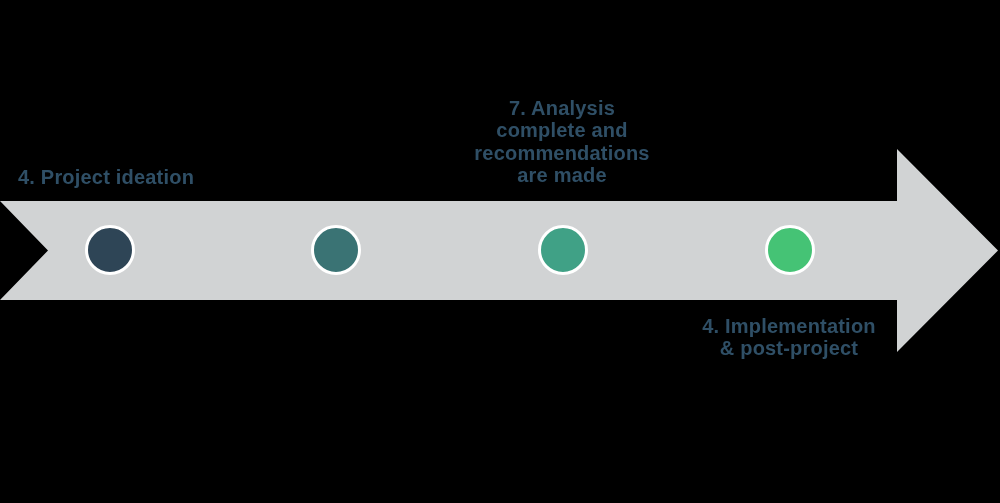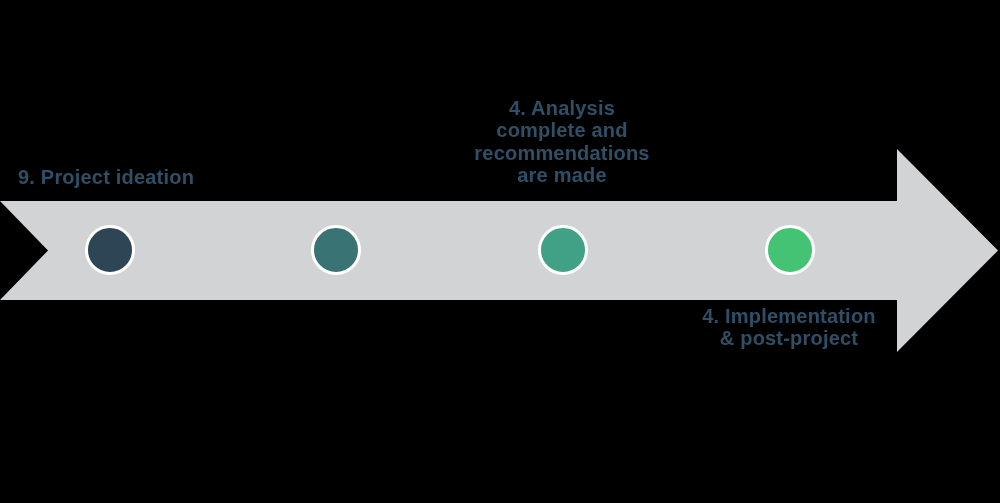--- a/index.html
+++ b/index.html
@@ -29,37 +29,37 @@
     font-weight:700;
     font-size:20px;
     line-height:22.4px;
     letter-spacing:0.2px;
     white-space:pre-line;
     text-align:center;
   }
   .label1{left:18px;top:166px;text-align:left;white-space:nowrap;}
   .label2{left:216px;top:311px;width:240px;}
   .label3{left:432px;top:97px;width:260px;}
-  .label4{left:659px;top:305px;width:260px;}
+  .label4{left:659px;top:315px;width:260px;}
 </style>
 </head>
 <body>
 
 <div class="canvas">
 
   <svg class="arrow-svg" viewBox="0 0 1000 503" aria-hidden="true">
     <polygon points="0,201 897,201 897,149 998,250.5 897,352 897,300 0,300 48,250.5" fill="#d1d3d4"></polygon>
   </svg>
 
   <div class="dot dot1" style="background-color: rgb(46, 69, 86);"></div>
   <div class="dot dot2" style="background-color: rgb(58, 115, 116);"></div>
   <div class="dot dot3" style="background-color: rgb(64, 161, 134);"></div>
   <div class="dot dot4" style="background-color: rgb(69, 195, 117);"></div>
 
-  <div class="step-label label1" style="color: rgb(47, 79, 102);">9. Project ideation</div>
-  <div class="step-label label3" style="color: rgb(47, 79, 102);">4. Analysis
+  <div class="step-label label1" style="color: rgb(47, 79, 102);">4. Project ideation</div>
+  <div class="step-label label3" style="color: rgb(47, 79, 102);">7. Analysis
 complete and
 recommendations
 are made</div>
   <div class="step-label label4" style="color: rgb(47, 79, 102);">4. Implementation
 &amp; post-project</div>
 
 </div>
 
 </body></html>

